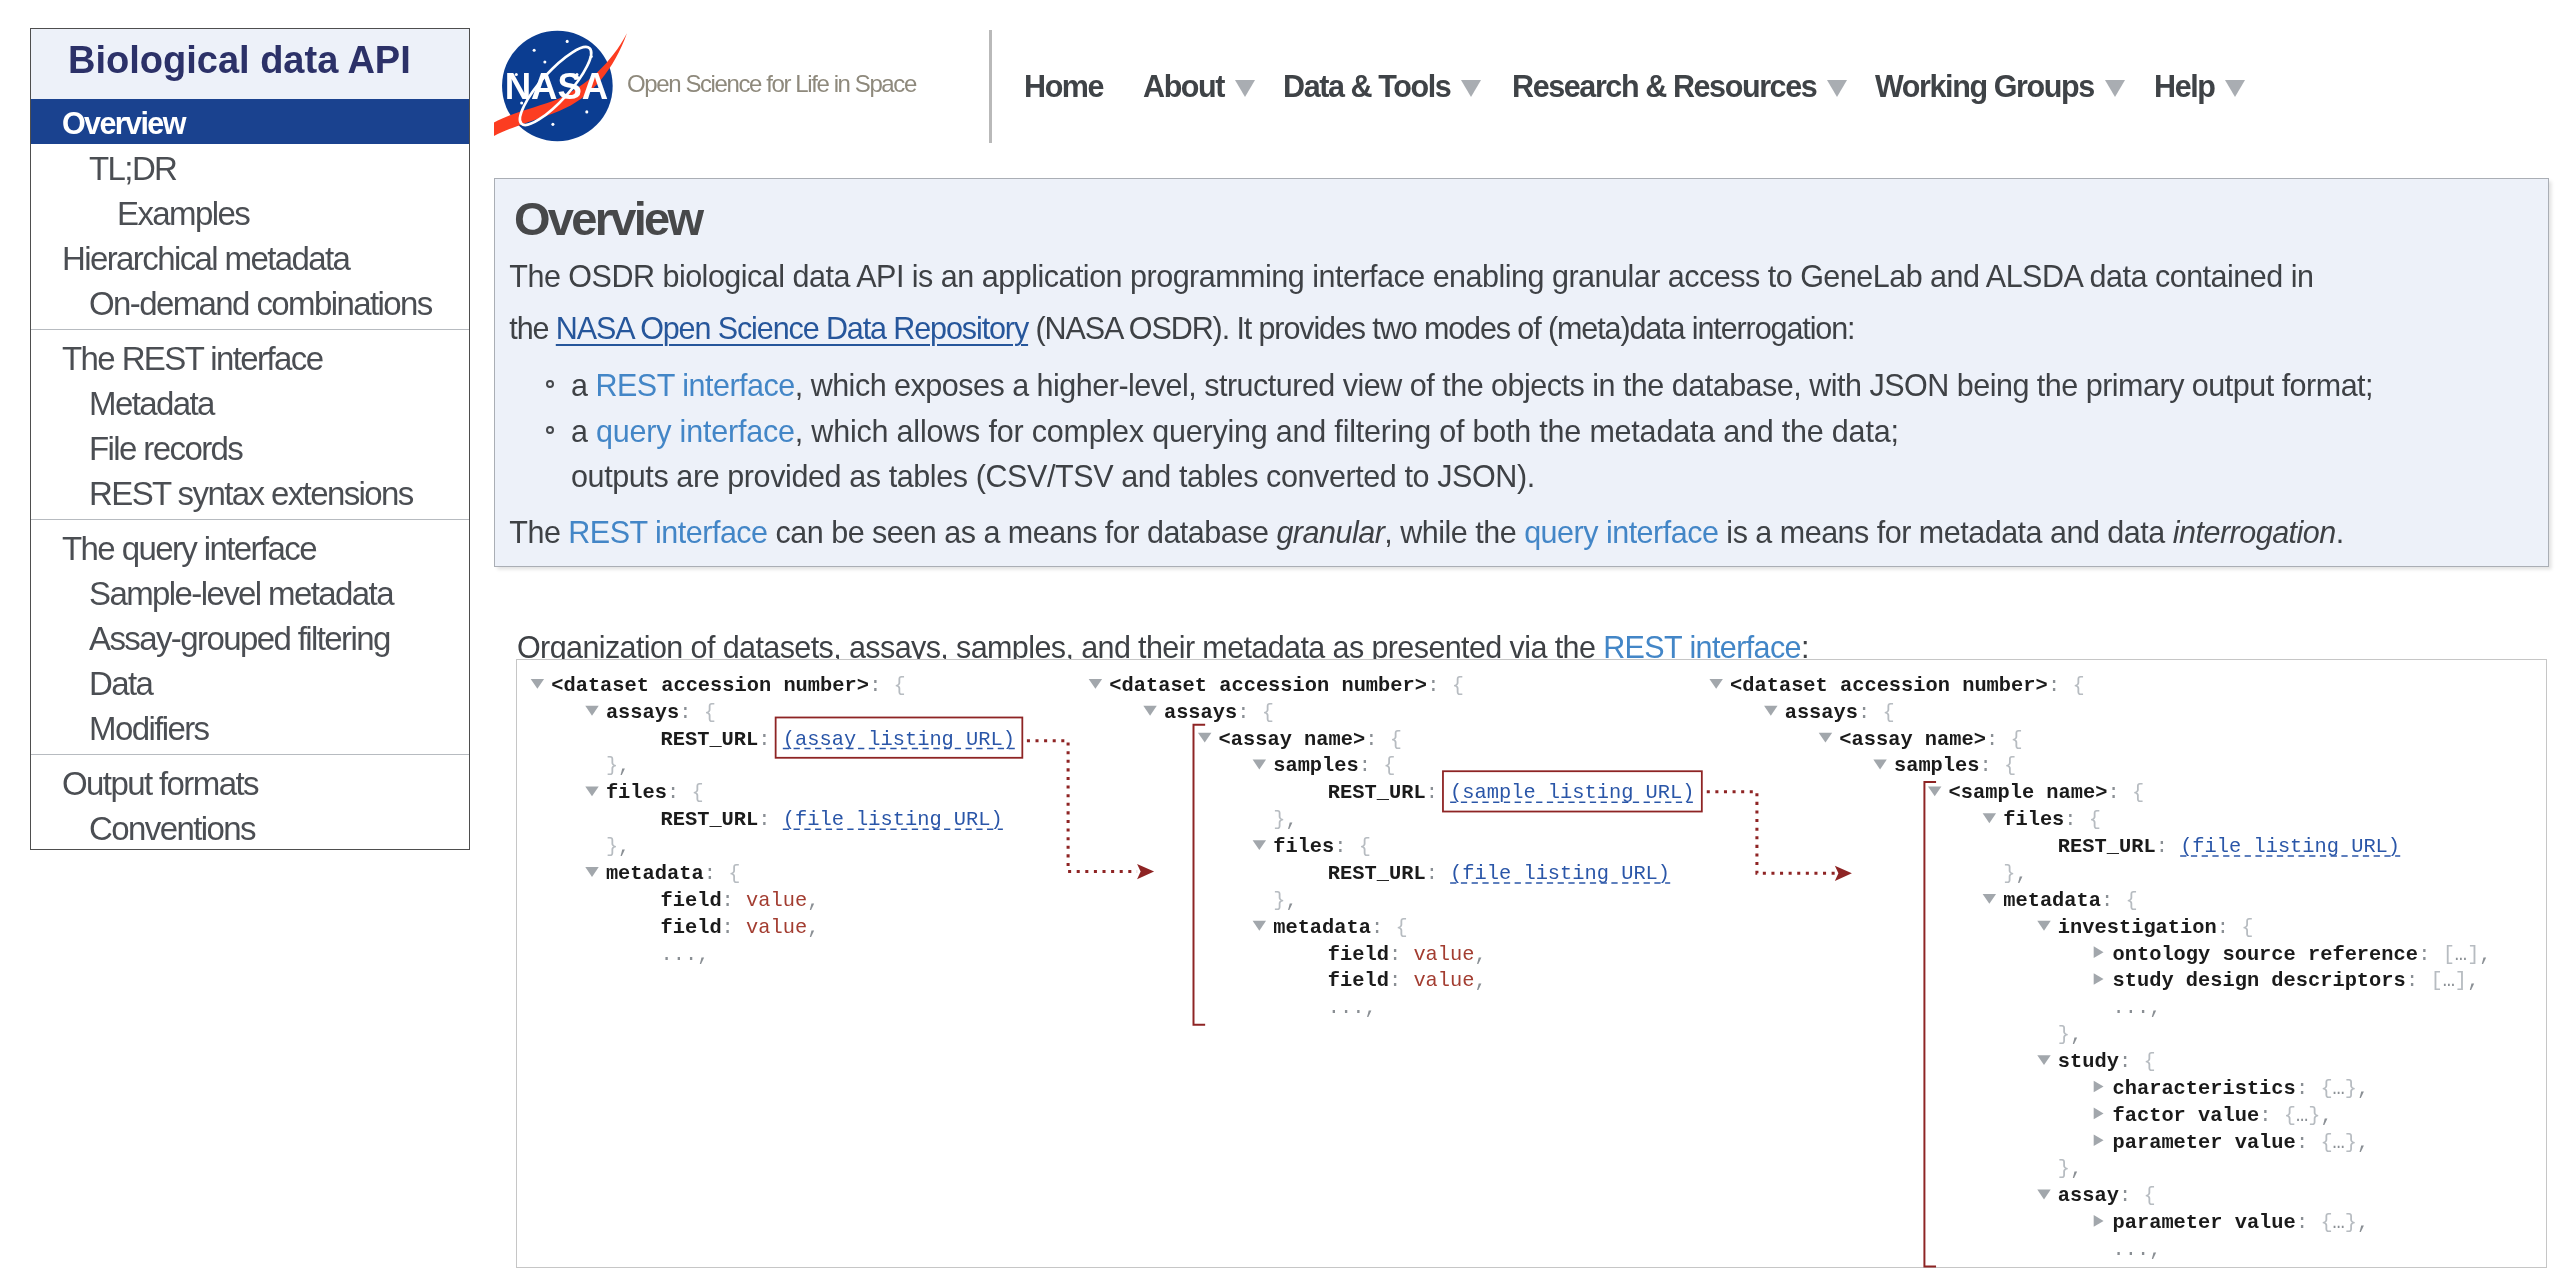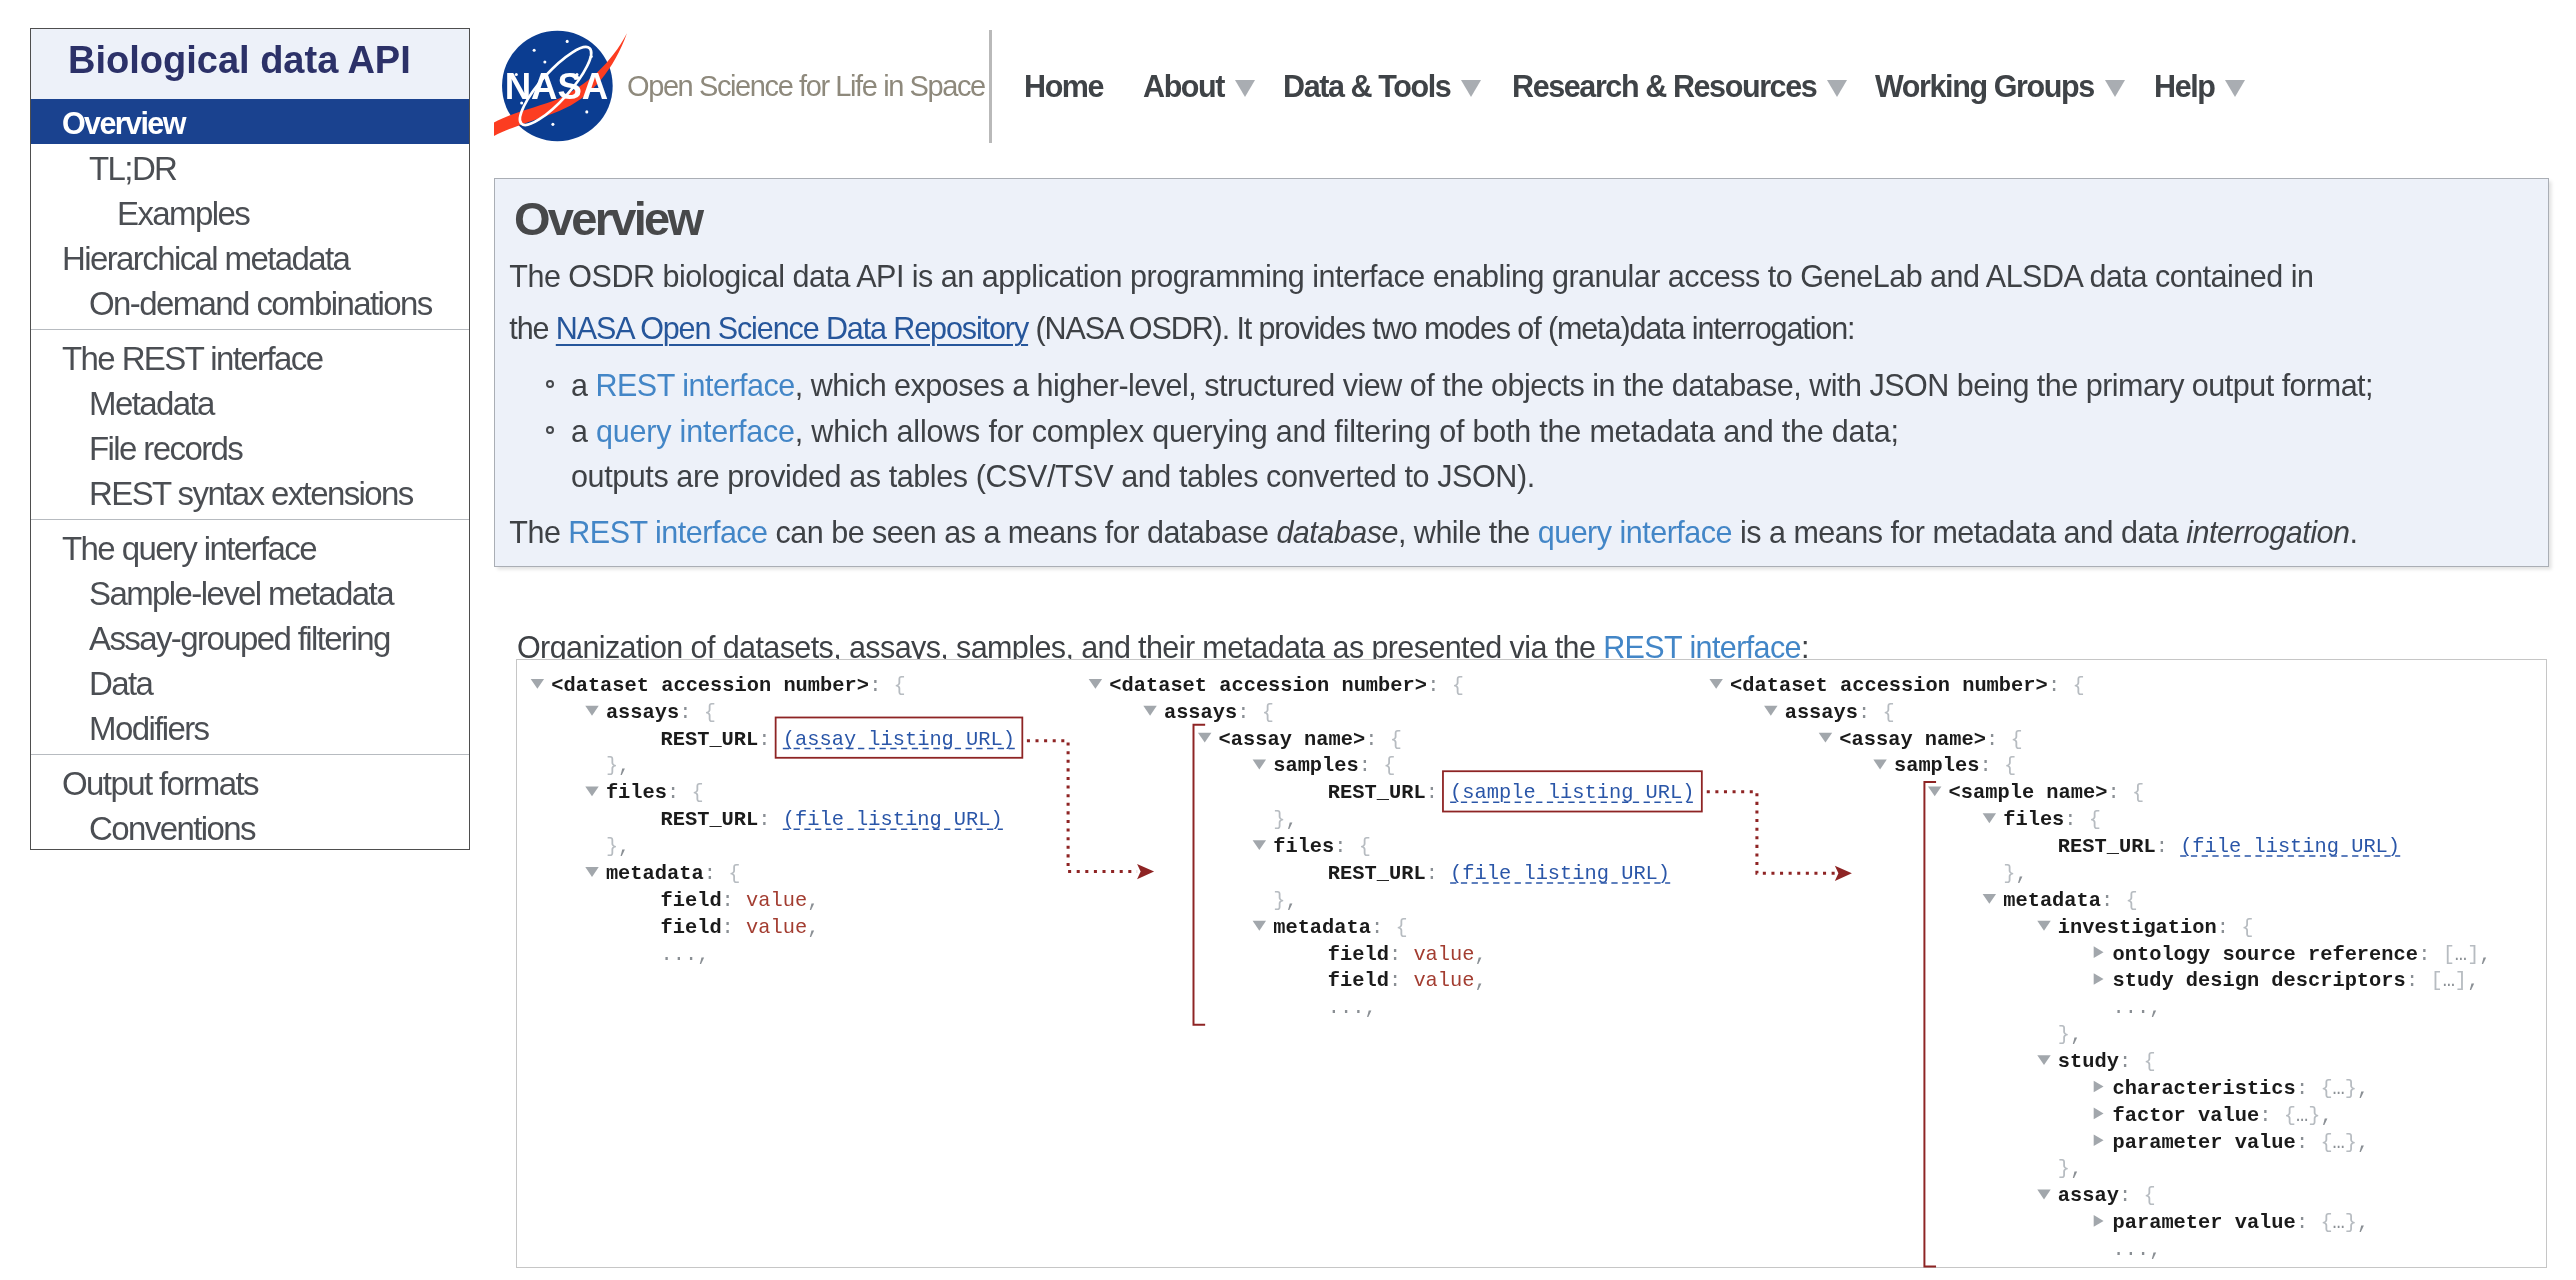--- a/index.html
+++ b/index.html
@@ -9,21 +9,21 @@
 #sb { left:30px; top:28px; width:440px; border:1.8px solid #4e4e4e; background:#fff; }
 #sbt { height:70px; background:#edf1f9; color:#2c3168; font-size:38px; font-weight:bold;
        line-height:62px; padding-left:37px; letter-spacing:0px; }
 .row { height:45px; line-height:49px; font-size:33px; letter-spacing:-1.6px; color:#4b4e53; padding-left:31px; }
 .row.sel { background:#1a428f; color:#fff; font-weight:bold; font-size:30.5px; letter-spacing:-1.6px; }
 .row.i1 { padding-left:58px; }
 .row.i2 { padding-left:86px; }
 #sb hr { border:none; border-top:0.9px solid #b7bbc0; margin:4.5px 0; }
 
 
-#tagline { left:627px; top:72px; font-size:29px; letter-spacing:-1.4px; color:#8e897c; line-height:1; }
+#tagline { left:627px; top:72px; font-size:24px; letter-spacing:-1.4px; color:#8e897c; line-height:1; }
 #vline { left:989px; top:30px; width:2.7px; height:113px; background:#b9b9b9; }
 .nav { top:71px; font-size:30.5px; font-weight:bold; color:#3f4347; line-height:1; letter-spacing:-1.4px; white-space:nowrap; }
 .tri { display:inline-block; width:0; height:0; border-left:10px solid transparent;
        border-right:10px solid transparent; border-top:17px solid #a9adb2; margin-left:10.8px; }
 
 
 #obox { left:494px; top:178px; width:2055px; height:389px; background:#edf1f9; border:1.8px solid #aaaeb5; box-shadow:2.7px 2.7px 3.6px rgba(0,0,0,0.12); }
 #obox h2 { position:absolute; left:19px; top:11.6px; font-size:47px; letter-spacing:-2.7px; color:#47484a; }
 #obox .p { position:absolute; left:14.3px; font-size:30.5px; letter-spacing:-0.5px; color:#3e4145; line-height:1; white-space:nowrap;text-align:right; }
 a.dk { color:#26569b; text-decoration:underline; text-underline-offset:5.4px; text-decoration-thickness:2.2px; }
@@ -91,21 +91,21 @@
 
 <div id="obox" class="abs">
   <h2>Overview</h2>
   <div class="p" style="top:82px; letter-spacing:-0.5px;">The OSDR biological data API is an application programming interface enabling granular access to GeneLab and ALSDA data contained in</div>
   <div class="p" style="top:134px; letter-spacing:-1.1px;">the <a class="dk" href="#">NASA Open Science Data Repository</a> (NASA OSDR). It provides two modes of (meta)data interrogation:</div>
   <div class="blt" style="left:51px; top:201px;"></div>
   <div class="p" style="left:76px; top:191px; letter-spacing:-0.5px;">a <a class="lt" href="#">REST interface</a>, which exposes a higher-level, structured view of the objects in the database, with JSON being the primary output format;</div>
   <div class="blt" style="left:51px; top:247px;"></div>
   <div class="p" style="left:76px; top:237px; letter-spacing:-0.2px;">a <a class="lt" href="#">query interface</a>, which allows for complex querying and filtering of both the metadata and the data;</div>
   <div class="p" style="left:76px; top:282px; letter-spacing:-0.4px;">outputs are provided as tables (CSV/TSV and tables converted to JSON).</div>
-  <div class="p" style="top:338px; letter-spacing:-0.5px;">The <a class="lt" href="#">REST interface</a> can be seen as a means for database <i>database</i>, while the <a class="lt" href="#">query interface</a> is a means for metadata and data <i>interrogation</i>.</div>
+  <div class="p" style="top:338px; letter-spacing:-0.5px;">The <a class="lt" href="#">REST interface</a> can be seen as a means for database <i>granular</i>, while the <a class="lt" href="#">query interface</a> is a means for metadata and data <i>interrogation</i>.</div>
 </div>
 
 <div id="orgline" class="abs">Organization of datasets, assays, samples, and their metadata as presented via the <a class="lt" href="#">REST interface</a>:</div>
 
 <div id="codebox" class="abs"></div>
 <svg class="abs" style="left:0;top:0;" width="2576" height="1280" viewBox="0 0 2875 1429" font-family="Liberation Mono, monospace" font-size="22.75px">
 <polygon points="592,758 607,758 599.5,769" fill="#a2a7ac"></polygon>
 <text x="615.0" y="771.2" fill="#1b1b1b" font-weight="bold">&lt;dataset accession number&gt;</text>
 <text x="969.9" y="771.2" fill="#8a8f94">: </text>
 <text x="997.2" y="771.2" fill="#b7bcc1">{</text>

